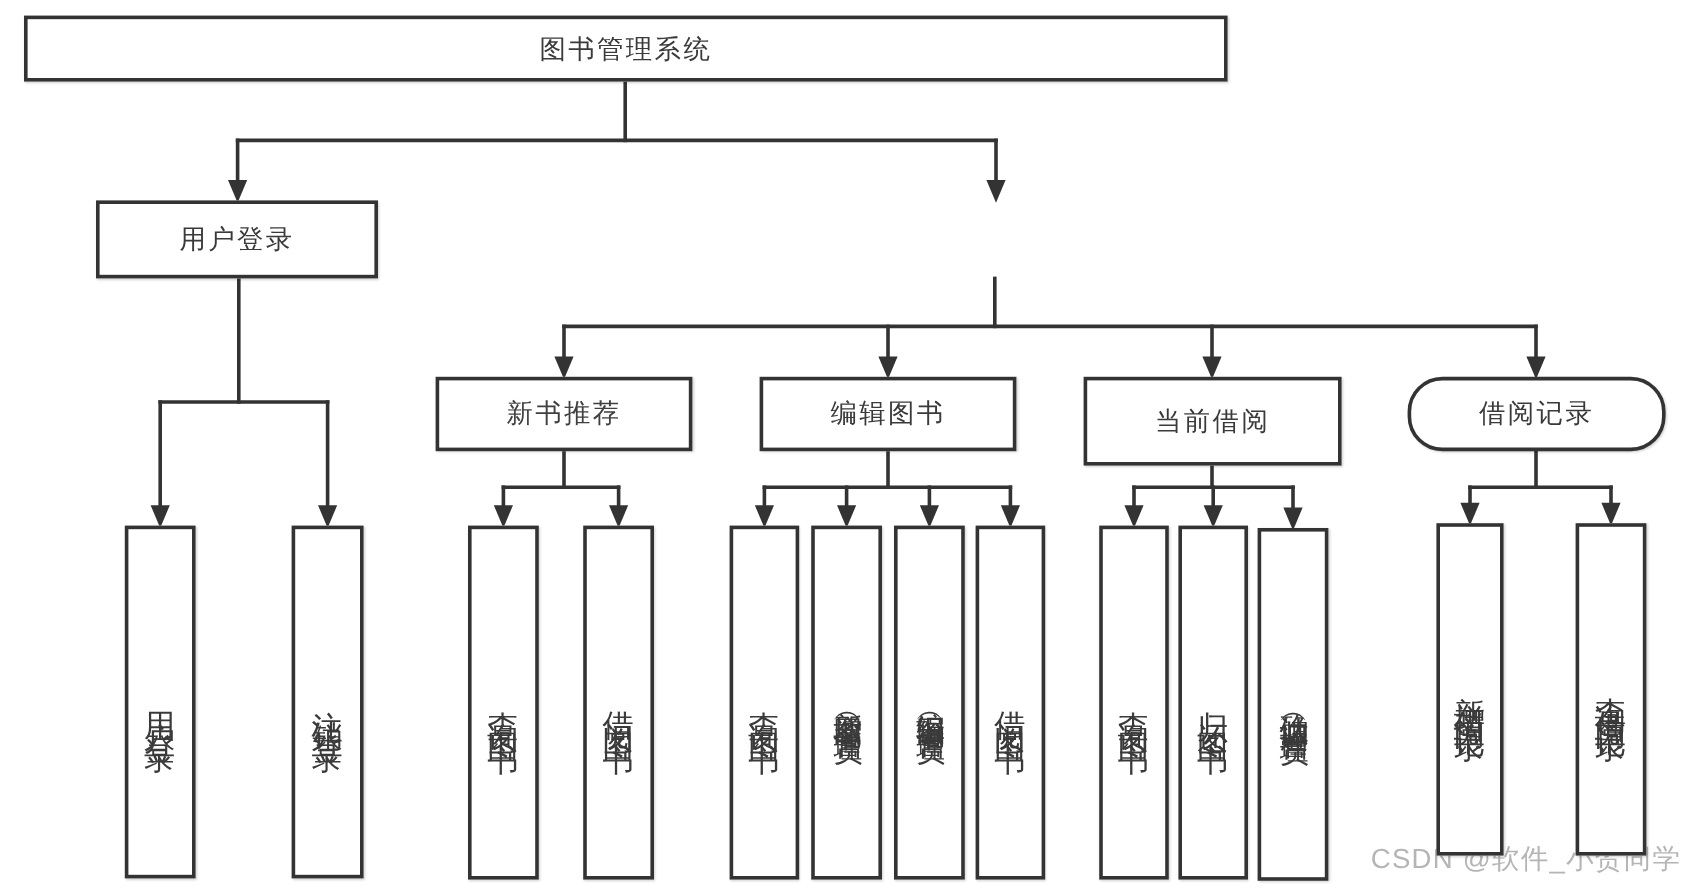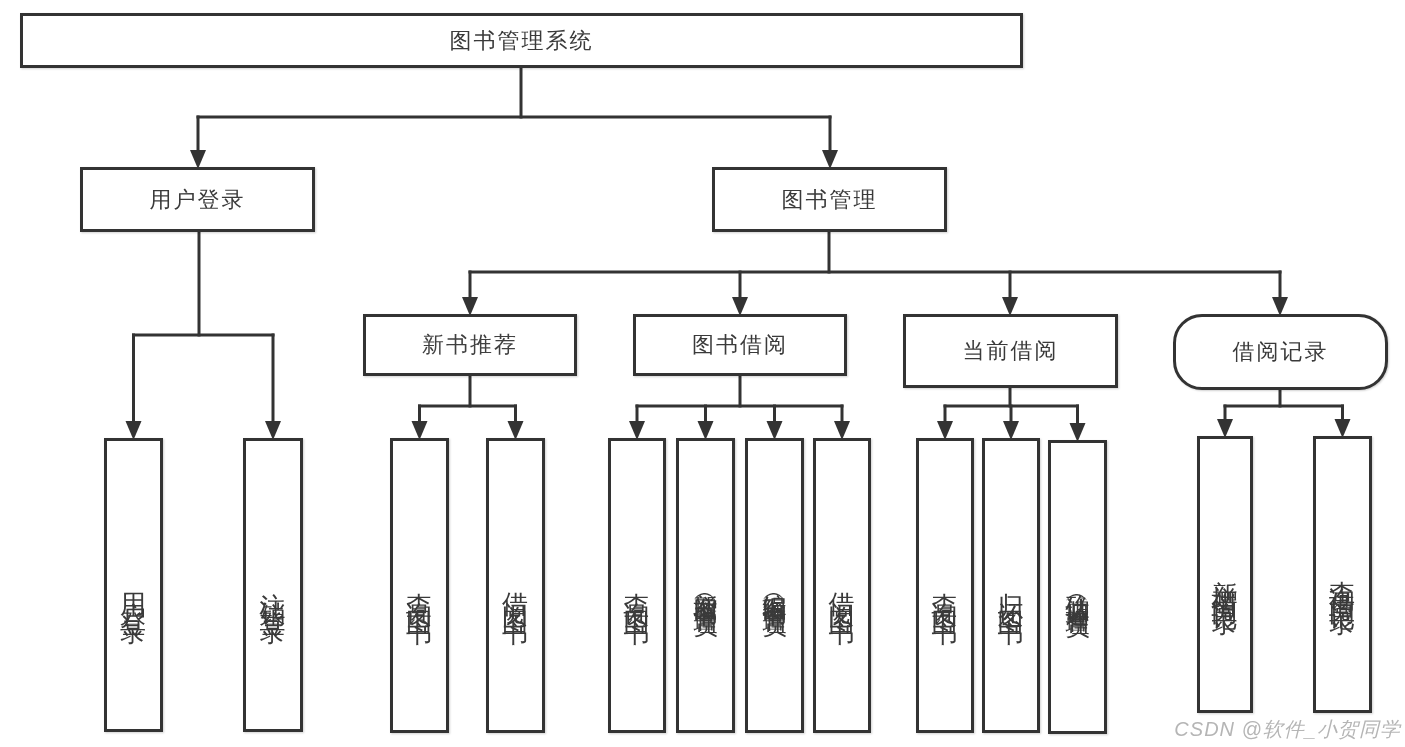--- a/index.html
+++ b/index.html
@@ -26,25 +26,24 @@
   .v-label{
     writing-mode:vertical-rl;
     text-orientation:mixed;
     color:#3a3a3a;
     line-height:1;
     white-space:nowrap;
   }
   #watermark{
     position:absolute;
     right:4px;
-    bottom:4px;
-    font-size:20px;
+    bottom:16px;
+    font-size:23px;
     letter-spacing:1px;
     white-space:nowrap;
-    font-style:italic;
   }
 </style>
 </head>
 <body>
 
 <div id="canvas">
   <svg id="edges" viewBox="0 0 1405 747" xmlns="http://www.w3.org/2000/svg">
       <line x1="521" y1="68" x2="521" y2="117" stroke="#333333" stroke-width="3" stroke-linecap="square"></line>
       <line x1="198" y1="117" x2="830" y2="117" stroke="#333333" stroke-width="3" stroke-linecap="square"></line>
       <line x1="198" y1="117" x2="198" y2="152" stroke="#333333" stroke-width="3" stroke-linecap="square"></line>
@@ -99,33 +98,30 @@
       <polygon points="1334.5,419 1350.5,419 1342.5,438" fill="#333333"></polygon>
     </svg>
 
   <div id="watermark" style="color: rgb(181, 181, 181);">CSDN @软件_小贺同学</div>
 <div class="node" style="left: 20px; top: 13px; width: 1003px; height: 55px; border-color: rgb(51, 51, 51);">
       <span class="h-label" style="color: rgb(58, 58, 58);">图书管理系统</span>
     </div>
     <div class="node" style="left: 80px; top: 167px; width: 235px; height: 65px; border-color: rgb(51, 51, 51);">
       <span class="h-label" style="color: rgb(58, 58, 58);">用户登录</span>
     </div>
-    <div class="node" style="left: 712px; top: 167px; width: 235px; height: 65px; border-color: rgb(51, 51, 51);">
-      <span class="h-label" style="color: rgb(58, 58, 58);">图书管理</span>
-    </div>
     <div class="node" style="left: 363px; top: 314px; width: 214px; height: 62px; border-color: rgb(51, 51, 51);">
       <span class="h-label" style="color: #404040;">新书推荐</span>
     </div>
     <div class="node" style="left: 633px; top: 314px; width: 214px; height: 62px; border-color: rgb(51, 51, 51);">
-      <span class="h-label" style="color: rgb(58, 58, 58);">图书借阅</span>
+      <span class="h-label" style="color: rgb(58, 58, 58);">编辑图书</span>
     </div>
     <div class="node" style="left: 903px; top: 314px; width: 215px; height: 74px; border-color: rgb(51, 51, 51);">
       <span class="h-label" style="color: rgb(58, 58, 58);">当前借阅</span>
     </div>
-    <div class="node" style="left: 1173px; top: 314px; width: 215px; height: 76px; border-color: rgb(51, 51, 51); border-radius: 29px;">
+    <div class="node" style="left: 1173px; top: 314px; width: 215px; height: 62px; border-color: rgb(51, 51, 51); border-radius: 29px;">
       <span class="h-label" style="color: rgb(58, 58, 58);">借阅记录</span>
     </div>
     <div class="node" style="left: 104px; top: 438px; width: 59px; height: 294px; border-color: rgb(51, 51, 51);">
       <span class="v-label" style="color: rgb(58, 58, 58); font-size: 26px; letter-spacing: 9px; margin-bottom: -9px;">用户登录</span>
     </div>
     <div class="node" style="left: 243px; top: 438px; width: 60px; height: 294px; border-color: rgb(51, 51, 51);">
       <span class="v-label" style="color: rgb(58, 58, 58); font-size: 26px; letter-spacing: 9px; margin-bottom: -9px;">注销登录</span>
     </div>
     <div class="node" style="left: 390px; top: 438px; width: 59px; height: 295px; border-color: rgb(51, 51, 51);">
       <span class="v-label" style="color: rgb(58, 58, 58); font-size: 26px; letter-spacing: 9px; margin-bottom: -9px;">查询图书</span>

